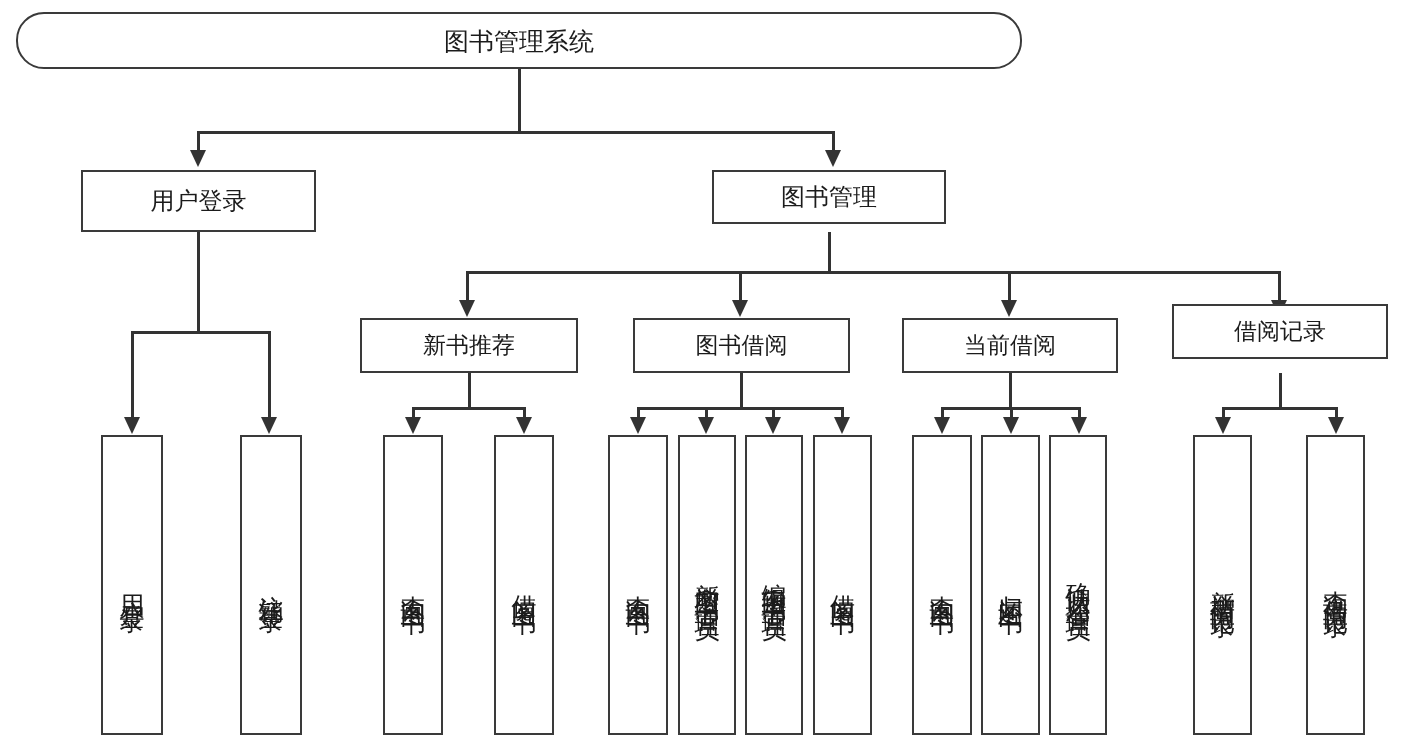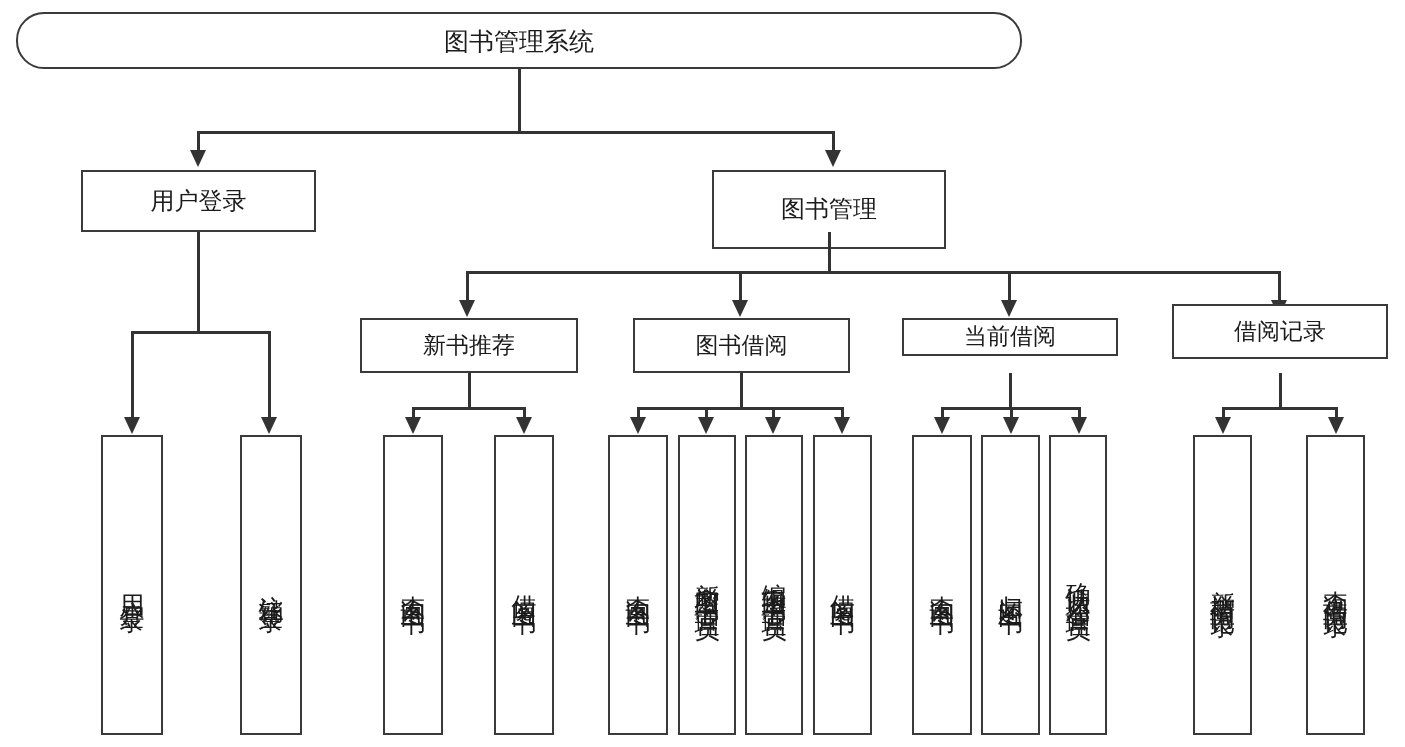--- a/index.html
+++ b/index.html
@@ -96,21 +96,21 @@
   <div class="conn h" style="left:197px; top:131px; width:637px;"></div>
   <div class="conn v" style="left:197px; top:131px; height:20px;"></div>
   <div class="conn v" style="left:832px; top:131px; height:20px;"></div>
   <div class="arrow" style="left:190px; top:150px;"></div>
   <div class="arrow" style="left:825px; top:150px;"></div>
 
   <div class="node level2" style="left:81px; top:170px; width:235px; height:62px;">
     <span>用户登录</span>
   </div>
 
-  <div class="node level2" style="left:712px; top:170px; width:234px; height:79px;">
+  <div class="node level2" style="left:712px; top:170px; width:234px; height:54px;">
     <span>图书管理</span>
   </div>
 
   <div class="conn v" style="left:197px; top:232px; height:101px;"></div>
   <div class="conn h" style="left:131px; top:331px; width:139px;"></div>
   <div class="conn v" style="left:131px; top:331px; height:87px;"></div>
   <div class="conn v" style="left:268px; top:331px; height:87px;"></div>
   <div class="arrow" style="left:124px; top:417px;"></div>
   <div class="arrow" style="left:261px; top:417px;"></div>
 
@@ -131,21 +131,21 @@
   <div class="arrow" style="left:732px; top:300px;"></div>
   <div class="arrow" style="left:1001px; top:300px;"></div>
   <div class="arrow" style="left:1271px; top:300px;"></div>
 
   <div class="node level3" style="left:360px; top:318px; width:218px; height:55px;">
     <span>新书推荐</span>
   </div>
   <div class="node level3" style="left:633px; top:318px; width:217px; height:55px;">
     <span>图书借阅</span>
   </div>
-  <div class="node level3" style="left:902px; top:318px; width:216px; height:38px;">
+  <div class="node level3" style="left:902px; top:318px; width:216px; height:55px;">
     <span>当前借阅</span>
   </div>
   <div class="node level3" style="left:1172px; top:304px; width:216px; height:55px;">
     <span>借阅记录</span>
   </div>
 
   <div class="conn v" style="left:468px; top:373px; height:36px;"></div>
   <div class="conn h" style="left:412px; top:407px; width:113px;"></div>
   <div class="conn v" style="left:412px; top:407px; height:11px;"></div>
   <div class="conn v" style="left:523px; top:407px; height:11px;"></div>

